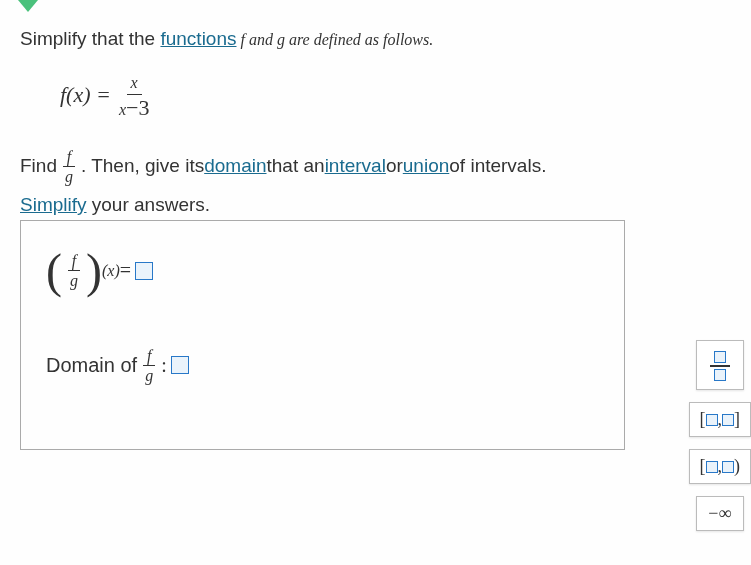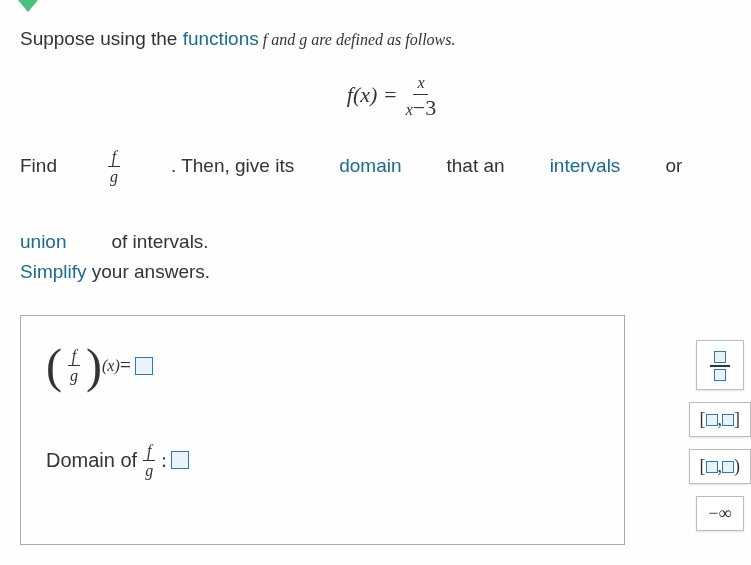--- a/index.html
+++ b/index.html
@@ -19,35 +19,35 @@
     }
     .content {
       padding: 28px 20px 20px 20px;
     }
     .line1 {
       font-size: 19px;
       margin-bottom: 18px;
     }
     .link-style {
       color: #1a6b8f;
+      text-decoration: underline;
     }
     .italic {
       font-style: italic;
       font-family: 'Times New Roman', serif;
       font-size: 16px;
     }
     .equations-row {
       display: flex;
       gap: 48px;
       margin-left: 40px;
       margin-bottom: 25px;
       font-family: 'Times New Roman', serif;
       font-size: 22px;
       font-style: italic;
-      justify-content: center;
     }
     .frac {
       display: inline-flex;
       flex-direction: column;
       align-items: center;
       vertical-align: middle;
       margin: 0 4px;
       font-style: normal;
     }
     .frac .num, .frac .den {
@@ -62,30 +62,29 @@
     .eq-item {
       display: flex;
       align-items: center;
     }
     .find-line {
       font-size: 19px;
       display: flex;
       align-items: center;
       flex-wrap: wrap;
       margin-bottom: 8px;
-      gap: 45px;
     }
     .find-line .frac {
       font-family: 'Times New Roman', serif;
       font-size: 20px;
       font-style: italic;
     }
     .simplify-line {
       font-size: 19px;
-      margin-bottom: 32px;
+      margin-bottom: 4px;
     }
     .answer-box {
       border: 1px solid #aaa;
       width: 605px;
       height: 230px;
       padding: 30px 25px;
       position: relative;
       font-family: 'Times New Roman', serif;
       font-size: 20px;
     }
@@ -178,21 +177,21 @@
     }
   </style>
 </head>
 <body>
 
 <div class="chevron"></div>
 
 <div class="content">
 
   <div class="line1">
-    <span>Suppose using the </span><span class="link-style">functions</span><span class="italic"> f and g are defined as follows.</span>
+    <span>Simplify that the </span><span class="link-style">functions</span><span class="italic"> f and g are defined as follows.</span>
   </div>
 
   <div class="equations-row">
     <div class="eq-item">
       <span>f(x) =</span>
       <span class="frac">
         <span class="num"><span class="italic">x</span></span>
         <span class="den"><span class="italic">x</span><span class="upstyle">−</span><span class="upstyle">3</span></span>
       </span>
     </div>
@@ -200,21 +199,21 @@
 
   <div class="find-line">
     <span>Find </span>
     <span class="frac">
       <span class="num italic">f</span>
       <span class="den italic">g</span>
     </span>
     <span>. Then, give its </span>
       <span class="link-style">domain</span>
       <span> that an </span>
-      <span class="link-style">intervals</span>
+      <span class="link-style">interval</span>
       <span> or </span>
       <span class="link-style">union</span>
       <span> of intervals.</span>
   </div>
 
   <div class="simplify-line">
     <span class="link-style">Simplify</span><span> your answers.</span>
   </div>
 
   <div class="answer-box">

